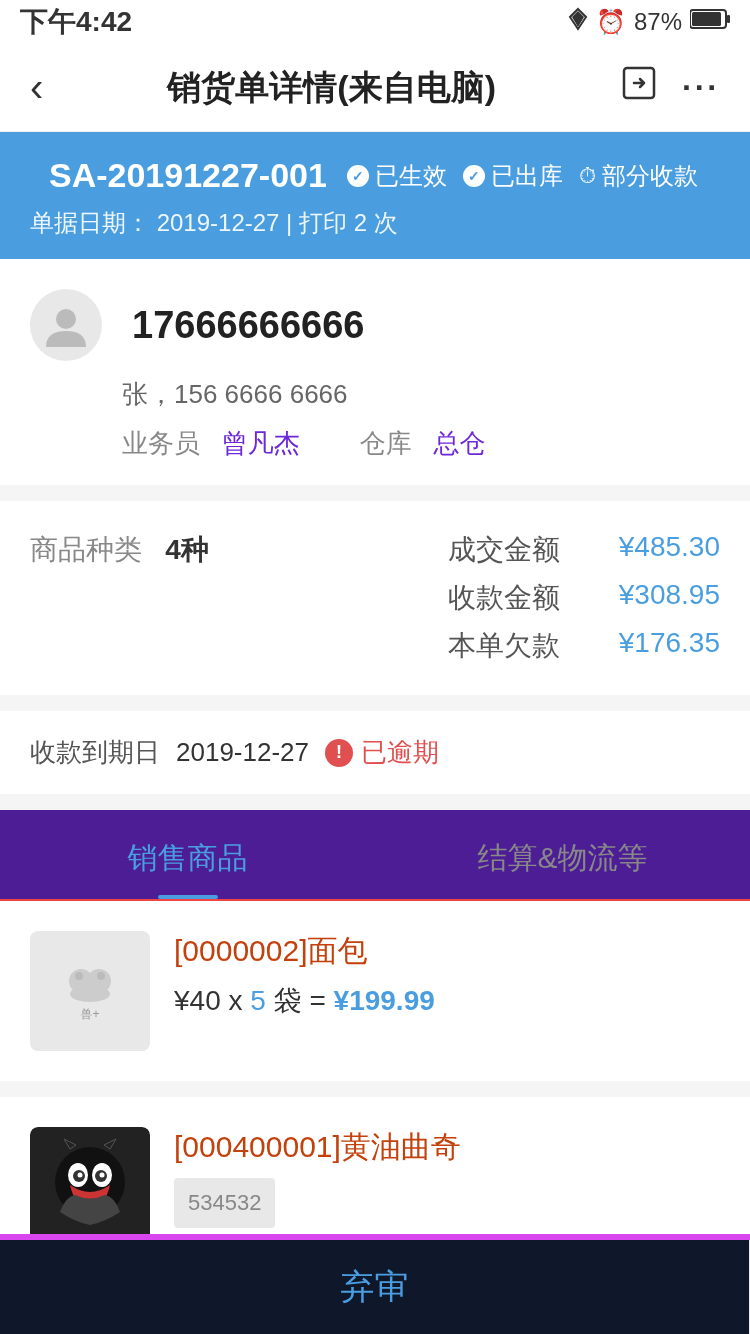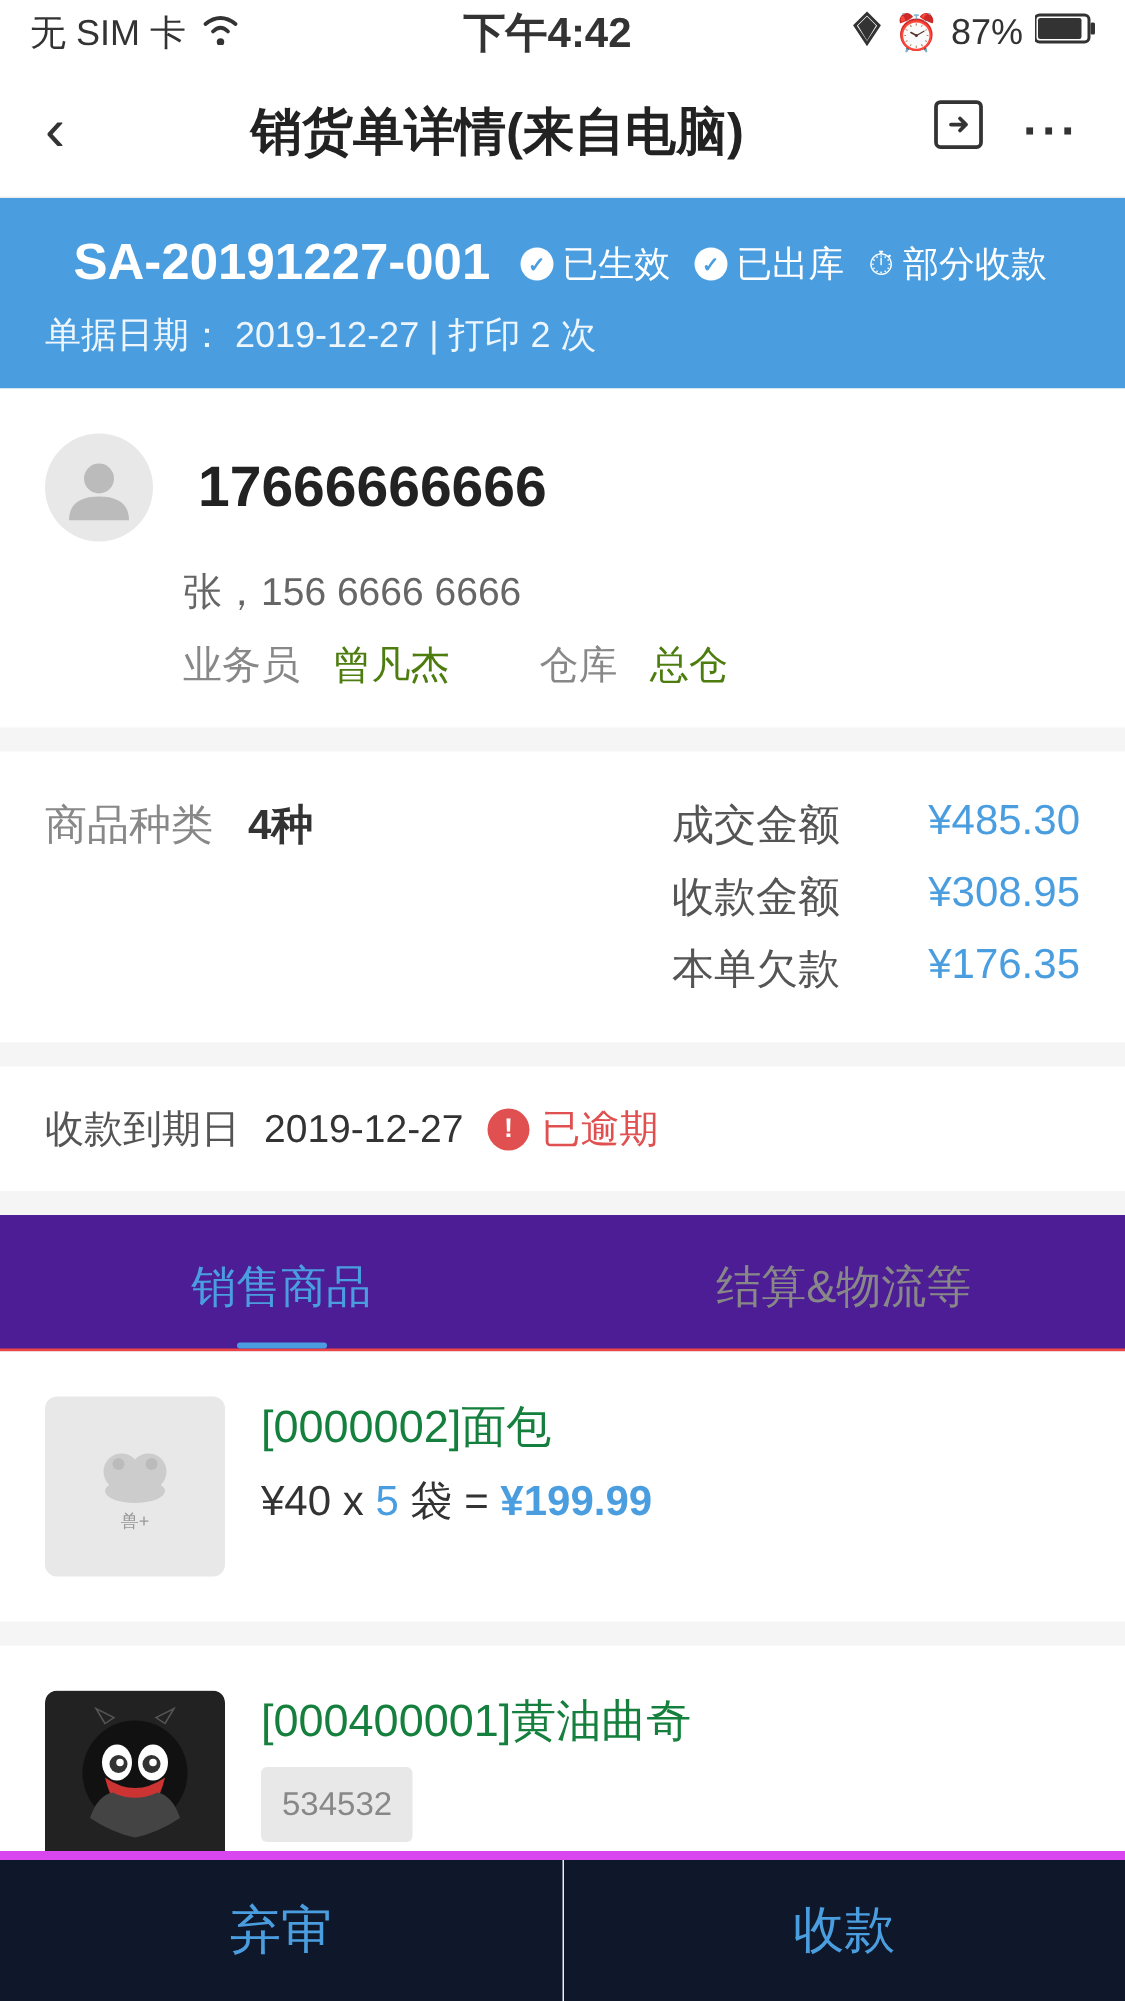--- a/index.html
+++ b/index.html
@@ -138,21 +138,21 @@
     }
     .customer-meta {
       display: flex;
       align-items: center;
       padding-left: 92px;
       font-size: 26px;
       color: #555;
     }
     .meta-item { margin-right: 60px; }
     .meta-label { color: #888; }
-    .meta-value { color: #4d7c0f; }
+    .meta-value { color: #6d28d9; }
 
     
     .stats-section {
       background: #fff;
       padding: 30px;
       margin-bottom: 16px;
       display: flex;
       justify-content: space-between;
     }
     .stats-left { font-size: 28px; }
@@ -253,21 +253,21 @@
       flex-shrink: 0;
       overflow: hidden;
     }
     .product-thumb-owl {
       background: #e8e8e8;
       position: relative;
     }
     .product-details { flex: 1; }
     .product-name {
       font-size: 30px;
-      color: #15803d;
+      color: #c2410c;
       font-weight: 500;
       margin-bottom: 10px;
     }
     .product-sku {
       display: inline-block;
       background: #e8e8e8;
       color: #888;
       font-size: 22px;
       padding: 12px 14px;
       border-radius: 4px;
@@ -305,31 +305,20 @@
     
     .bread-thumb {
       background: #e8e8e8;
       border-radius: 8px;
     }
   </style>
 </head>
 <body>
 
 <div class="status-bar">
-  <div class="status-left">
-    <span>无 SIM 卡</span>
-    <span>
-      <svg width="30" height="22" viewBox="0 0 30 22">
-        <path d="M15 18 L18 21 L15 18Z" fill="#333"></path>
-        <path d="M10 13 Q15 8 20 13" stroke="#333" stroke-width="2.5" fill="none" stroke-linecap="round"></path>
-        <path d="M5 8 Q15 0 25 8" stroke="#333" stroke-width="2.5" fill="none" stroke-linecap="round"></path>
-        <circle cx="15" cy="20" r="2.5" fill="#333"></circle>
-      </svg>
-    </span>
-  </div>
   <div class="status-center">下午4:42</div>
   <div class="status-right">
     <span>
       <svg width="20" height="24" viewBox="0 0 20 24">
           <path d="M10 2 L18 10 L10 22 L2 10 Z" fill="none" stroke="#333" stroke-width="2"></path>
           <path d="M10 4 L16 10 L10 20 L4 10 Z" fill="#333"></path>
         </svg>
     </span>
     <span>⏰</span>
     <span>87%</span>
@@ -521,16 +510,13 @@
     </div>
   </div>
 
   <div style="height: 100px;"></div>
 </div>
 
 <div class="bottom-bar">
   <div class="bottom-btn reject">
     <span>弃审</span>
   </div>
-  <div class="bottom-btn collect">
-    <span>收款</span>
-  </div>
 </div>
 
 </body></html>

